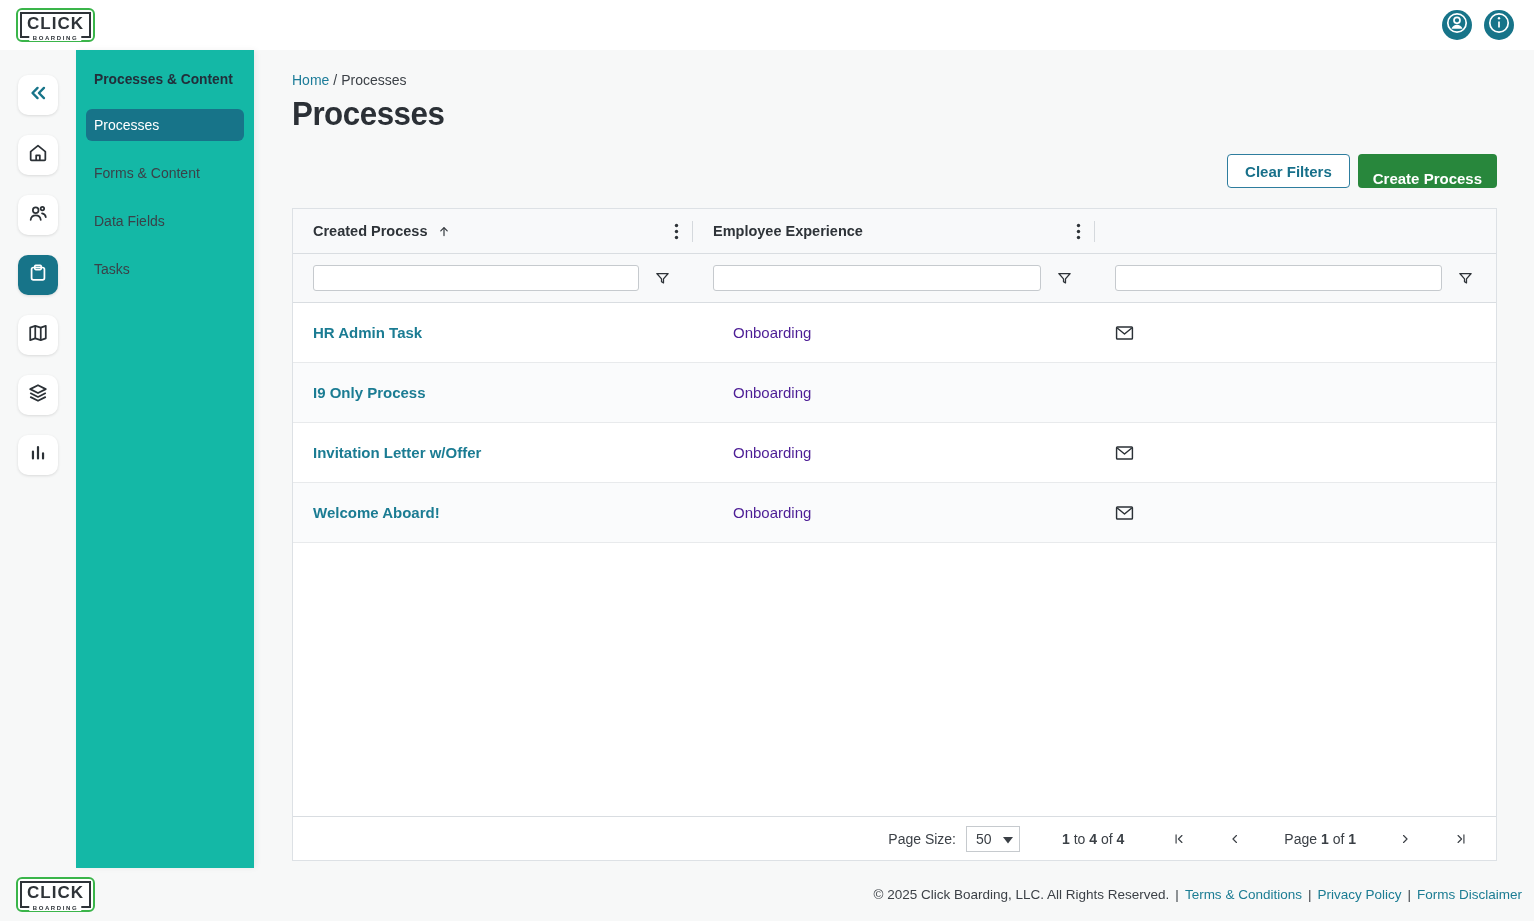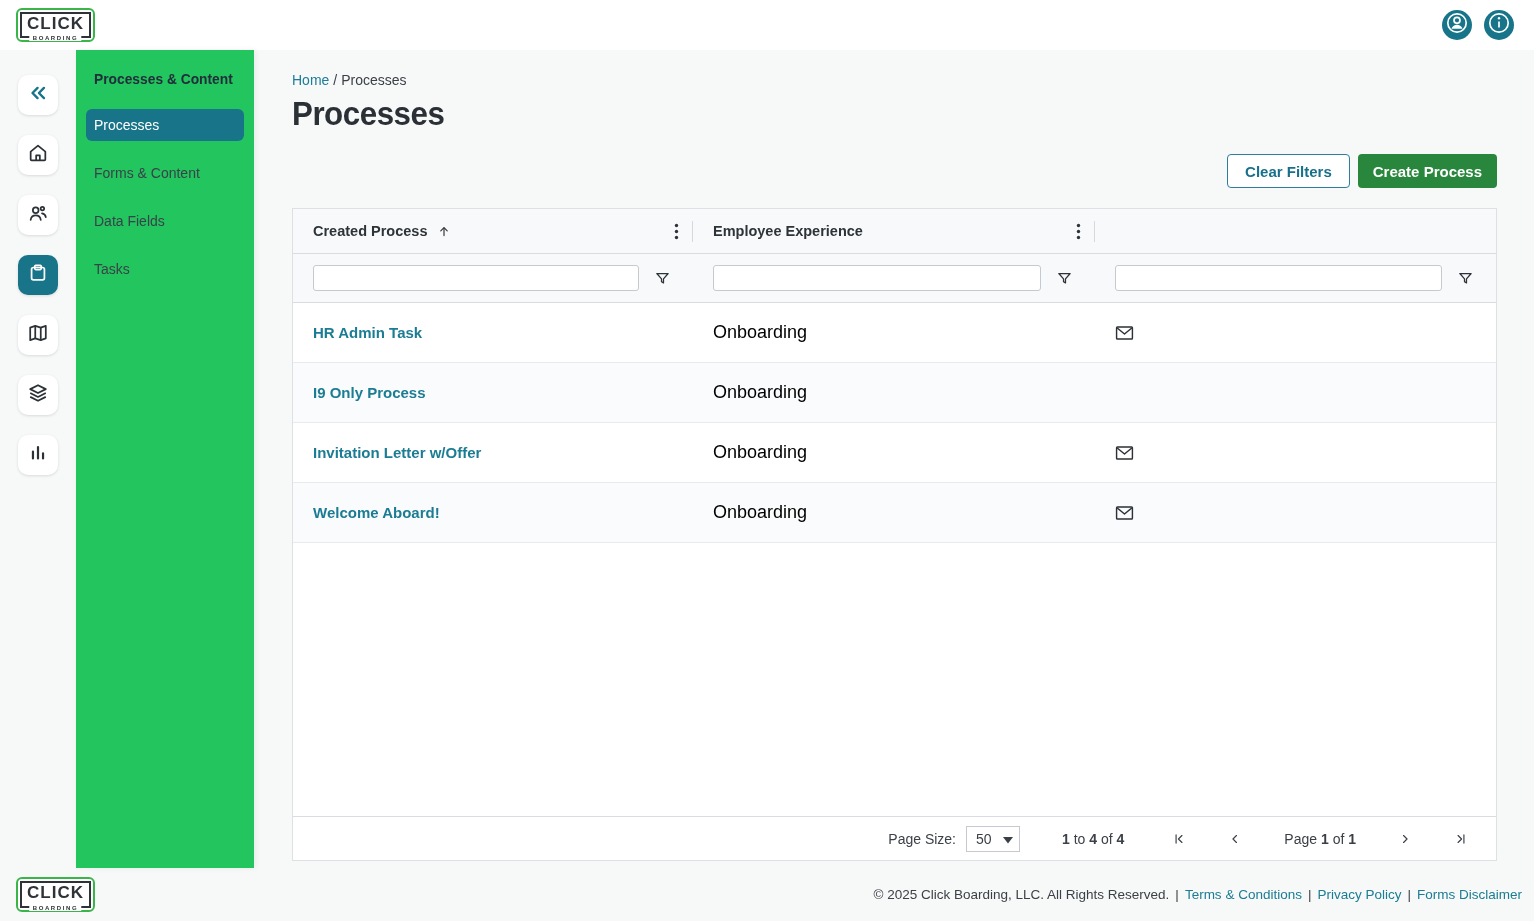--- a/index.html
+++ b/index.html
@@ -27,39 +27,39 @@
   .body { display:flex; height:818px; flex-shrink:0; }
 
   .rail { width:76px; flex-shrink:0; display:flex; flex-direction:column;
           align-items:center; padding-top:25px; gap:20px; }
   .rail-btn { width:40px; height:40px; border-radius:10px; background:#fff;
               box-shadow:0 1px 3px rgba(0,0,0,.12); display:flex; align-items:center;
               justify-content:center; color:#2b3136; cursor:pointer; }
   .rail-btn.selected { background:#177489; color:#fff; }
   .rail-btn.collapse { color:#177489; }
 
-  .subnav { width:178px; flex-shrink:0; background:#22c55e;
+  .subnav { width:178px; flex-shrink:0; background:#14b8a6;
             box-shadow:2px 0 6px rgba(0,0,0,.06); padding-top:20px; }
   .subnav-title { margin:0 0 22px 18px; font-size:15px; font-weight:bold; color:#222e3a;
                   transform:scaleX(.92); transform-origin:left; white-space:nowrap; }
   .subnav-item { height:32px; line-height:32px; margin:0 10px 16px; padding-left:8px;
                  font-size:14px; color:#3a4249; border-radius:6px; cursor:pointer; }
   .subnav-item.selected { background:#177489; color:#fff; }
 
   .main { flex:1; min-width:0; padding:22px 37px 0 38px; display:flex; flex-direction:column; }
   .breadcrumb { font-size:14px; color:#3c4147; }
   .breadcrumb .bc-link { color:#1c7c99; cursor:pointer; }
   .bc-sep { margin:0 4px; }
   .page-title { font-size:34px; font-weight:bold; color:#2b3036; margin-top:6px;
                 letter-spacing:-.5px; transform:scaleX(.92); transform-origin:left; }
   .actions { display:flex; justify-content:flex-end; gap:8px; margin-top:21px; }
   .btn { height:34px; border-radius:4px; font-size:15px; cursor:pointer;
          font-family:"Liberation Sans","DejaVu Sans",sans-serif; }
   .btn-outline { padding:0 17px; background:#fff; border:1px solid #2e7d9e; color:#17708a; font-weight:600; }
-  .btn-green { padding:8px 15px; background:#28873c; border:none; color:#fff; font-weight:bold; }
+  .btn-green { padding:16px 15px; background:#28873c; border:none; color:#fff; font-weight:bold; }
 
   
   .table-card { margin-top:20px; margin-bottom:7px; background:#fff;
                 border:1px solid #dde1e5; flex:1; display:flex; flex-direction:column; min-height:0; }
   .col1 { width:400px; flex-shrink:0; } .col2 { width:402px; flex-shrink:0; } .col3 { flex:1; }
   .thead { display:flex; height:45px; background:#f8f9fa; border-bottom:1px solid #d9dde1;
            align-items:stretch; flex-shrink:0; }
   .th { display:flex; align-items:center; padding:0 10px 0 20px; position:relative; }
   .th-label { font-weight:bold; font-size:14.5px; color:#2e3338; }
   .sort { margin-left:10px; color:#2e3338; display:flex; }
@@ -70,21 +70,21 @@
                 align-items:center; flex-shrink:0; }
   .fcell { display:flex; align-items:center; padding:0 22px 0 20px; }
   .finput { flex:1; height:26px; border:1px solid #c6cace; border-radius:3px; background:#fff;
             padding:0 8px; font-size:13px; outline:none; min-width:0;
             font-family:"Liberation Sans","DejaVu Sans",sans-serif; }
   .ficon { margin-left:15px; color:#2e3338; flex-shrink:0; display:flex; cursor:pointer; }
   .trow { display:flex; height:60px; align-items:center; border-bottom:1px solid #e8eaec; flex-shrink:0; }
   .tbody .trow:nth-child(even) { background:#fafbfc; }
   .tcell { padding-left:20px; display:flex; align-items:center; }
   .row-link { color:#1b7c93; font-weight:bold; font-size:15px; cursor:pointer; }
-  .exp { font-size:18px; color:#000000; }
+  .exp { font-size:15px; color:#4c1d95;margin-left:20px; }
   .mail { color:#2b3136; display:flex; }
   .spacer { flex:1; }
 
   .pager { height:44px; border-top:1px solid #d9dde1; display:flex; align-items:center;
            justify-content:flex-end; padding-right:28px; font-size:14px; color:#3c4147; flex-shrink:0; }
   .page-size-select { width:54px; height:26px; border:1px solid #c6cace; border-radius:0;
                       margin-left:10px; display:flex; align-items:center; justify-content:space-between;
                       padding:0 6px 0 9px; background:#fff; cursor:pointer; color:#3a3f45; }
   .range { margin-left:42px; white-space:nowrap; }
   .pnav { margin-left:48px; display:flex; align-items:center; gap:42px; color:#3a3f45; }

